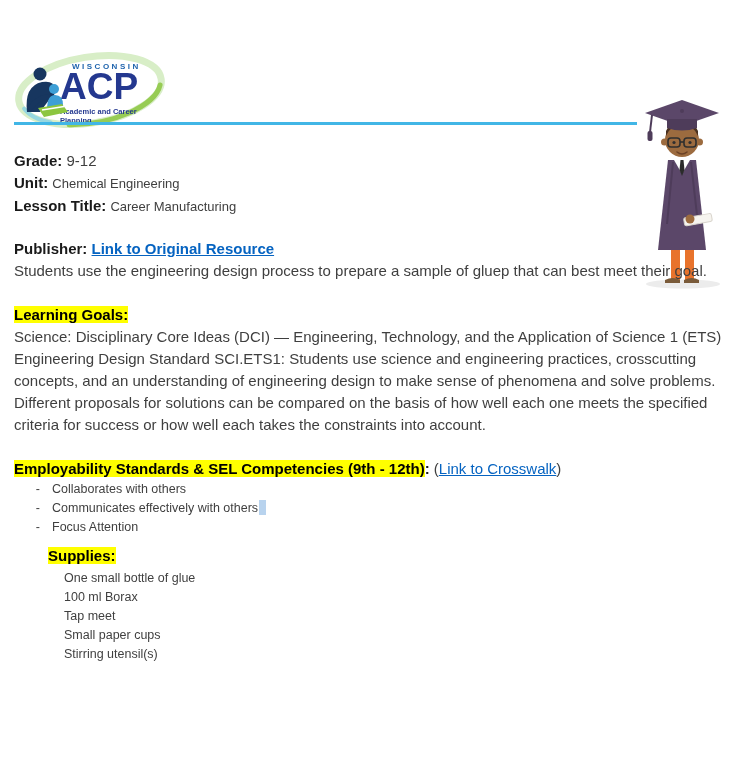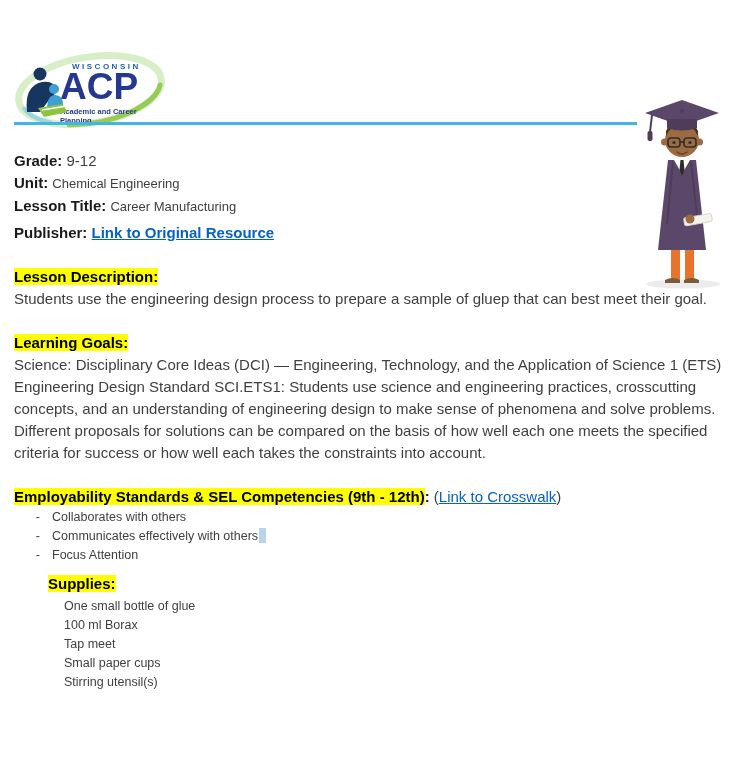--- a/index.html
+++ b/index.html
@@ -32,21 +32,21 @@
   .title-rule { position:absolute; left:14px; top:114px; width:623px; height:3px; }
   .graduate { position:absolute; left:640px; top:90px; }
   
   #content { position:absolute; left:14px; top:150px; width:717px; }
   .line15 { font-size:15px; line-height:22px; }
   .b { font-weight:700; color:#1a1a1a; }
   .small { font-size:13px; color:#3f3f3f; }
   .link { color:#0563c1; text-decoration:underline; cursor:pointer; }
   .link.bold { font-weight:700; }
   .hl { background:#ffff00; color:#000; font-weight:700; }
-  .gap20 { margin-top:4px; }
+  .gap20 { margin-top:20px; }
   .gap22 { margin-top:22px; }
   .para { font-size:15px; line-height:22px; color:#3f3f3f; }
   .bullets { margin-top:0; }
   .bullet { display:flex; font-size:12.5px; line-height:19px; color:#3f3f3f; }
   .bullet .dash { width:26px; text-align:right; padding-right:12px; flex:0 0 26px; margin-left:12px; }
   .sel-block {
     display:inline-block; width:7px; height:15px; background:#b8d3ee;
     vertical-align:text-bottom; margin-left:1px;
   }
   .supplies-list { margin-top:2px; }
@@ -139,23 +139,20 @@
     <div class="line15">
       <span class="b">Lesson Title:</span>
       <span class="small">Career Manufacturing</span>
     </div>
 
     <div class="line15 gap20">
       <span class="b">Publisher:</span>
       <a class="link bold">Link to Original Resource</a>
     </div>
 
-    <div class="line15 gap22">
-      <span class="hl">Lesson Description:</span>
-    </div>
     <div class="para">Students use the engineering design process to prepare a sample of gluep that can best meet their goal.</div>
 
     <div class="line15 gap22">
       <span class="hl">Learning Goals:</span>
     </div>
     <div class="para">Science: Disciplinary Core Ideas (DCI) — Engineering, Technology, and the Application of Science 1 (ETS)</div>
     <div class="para">Engineering Design Standard SCI.ETS1: Students use science and engineering practices, crosscutting concepts, and an understanding of engineering design to make sense of phenomena and solve problems.</div>
     <div class="para">Different proposals for solutions can be compared on the basis of how well each one meets the specified criteria for success or how well each takes the constraints into account.</div>
 
     <div class="line15 gap22">

